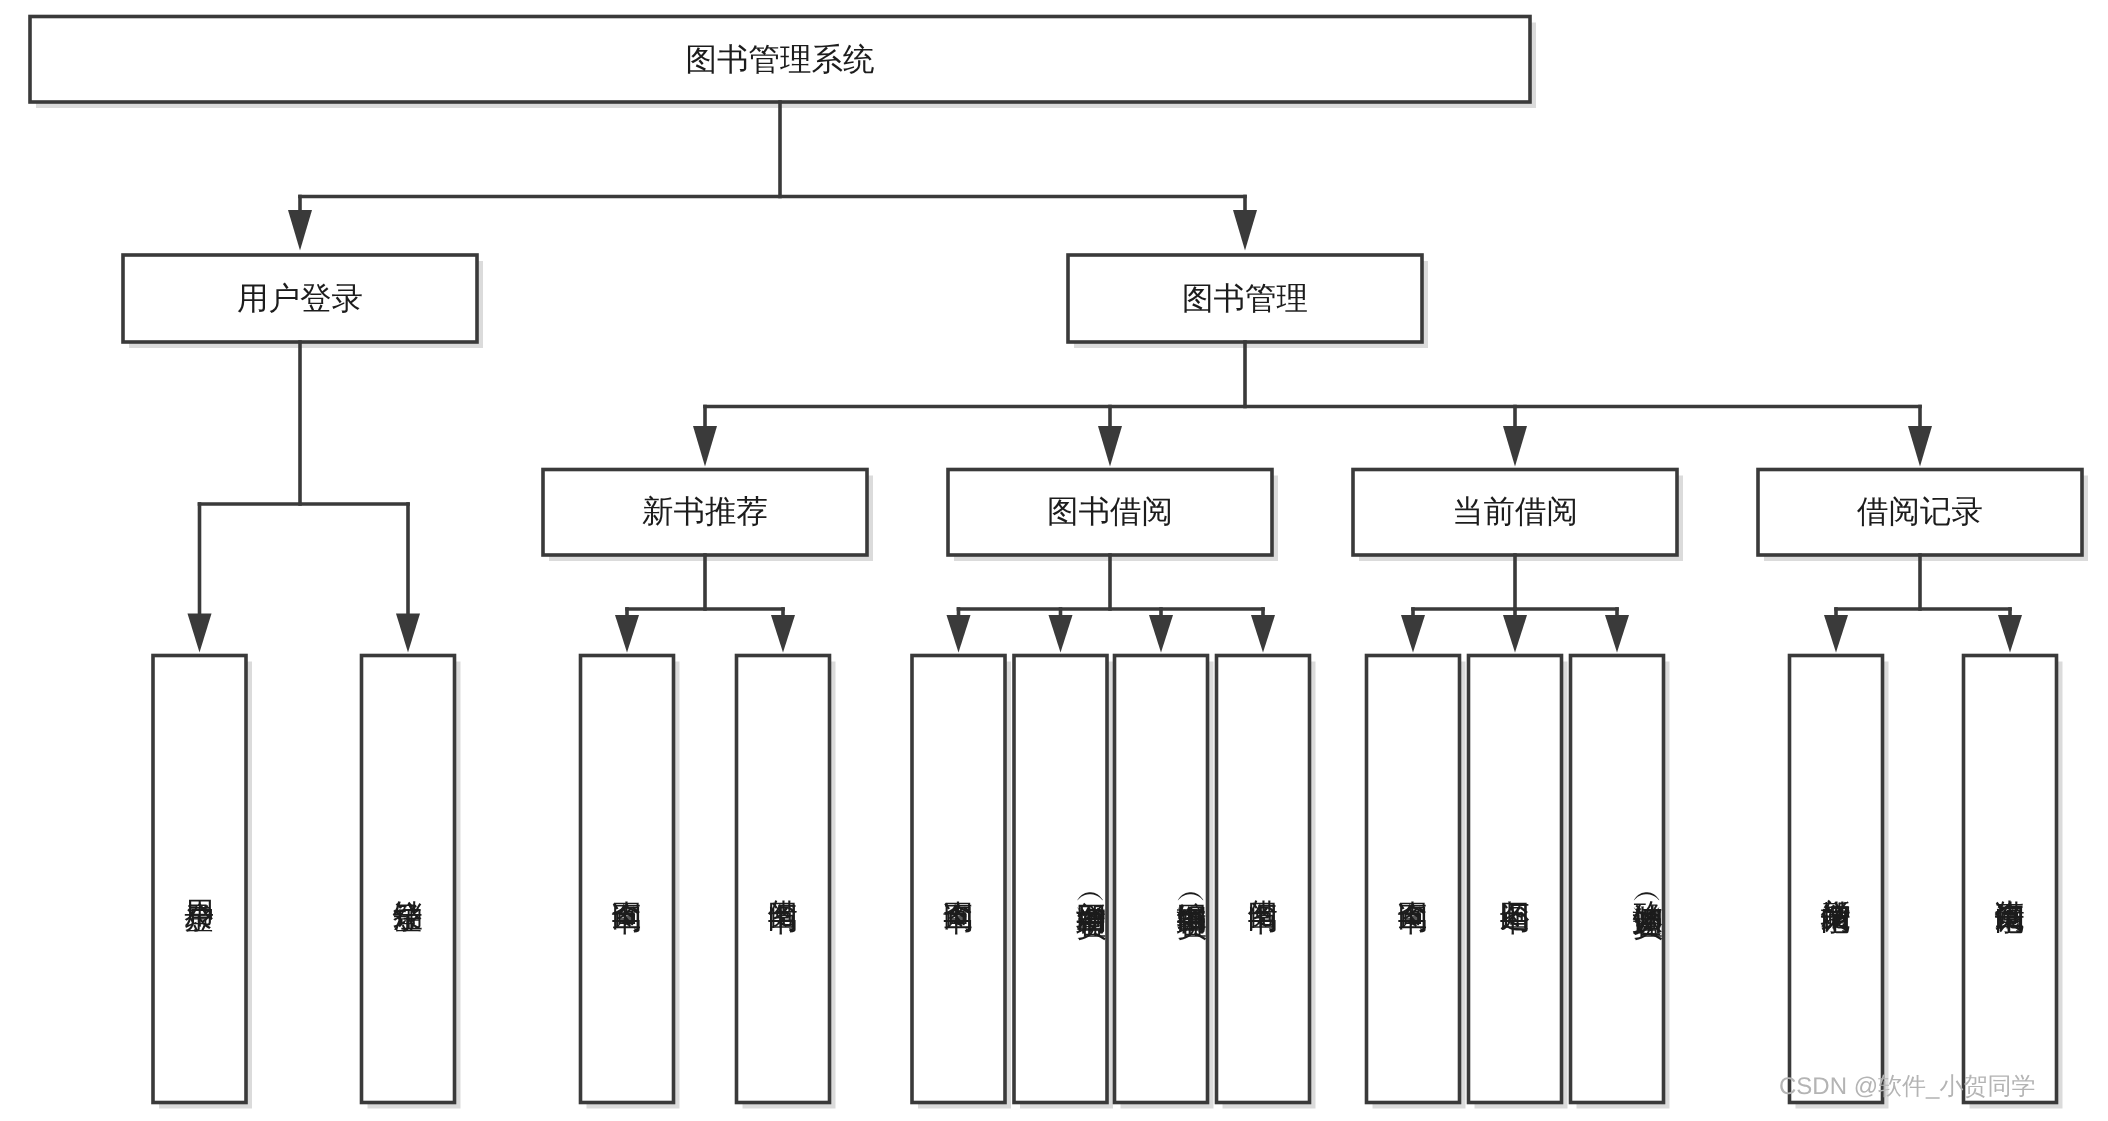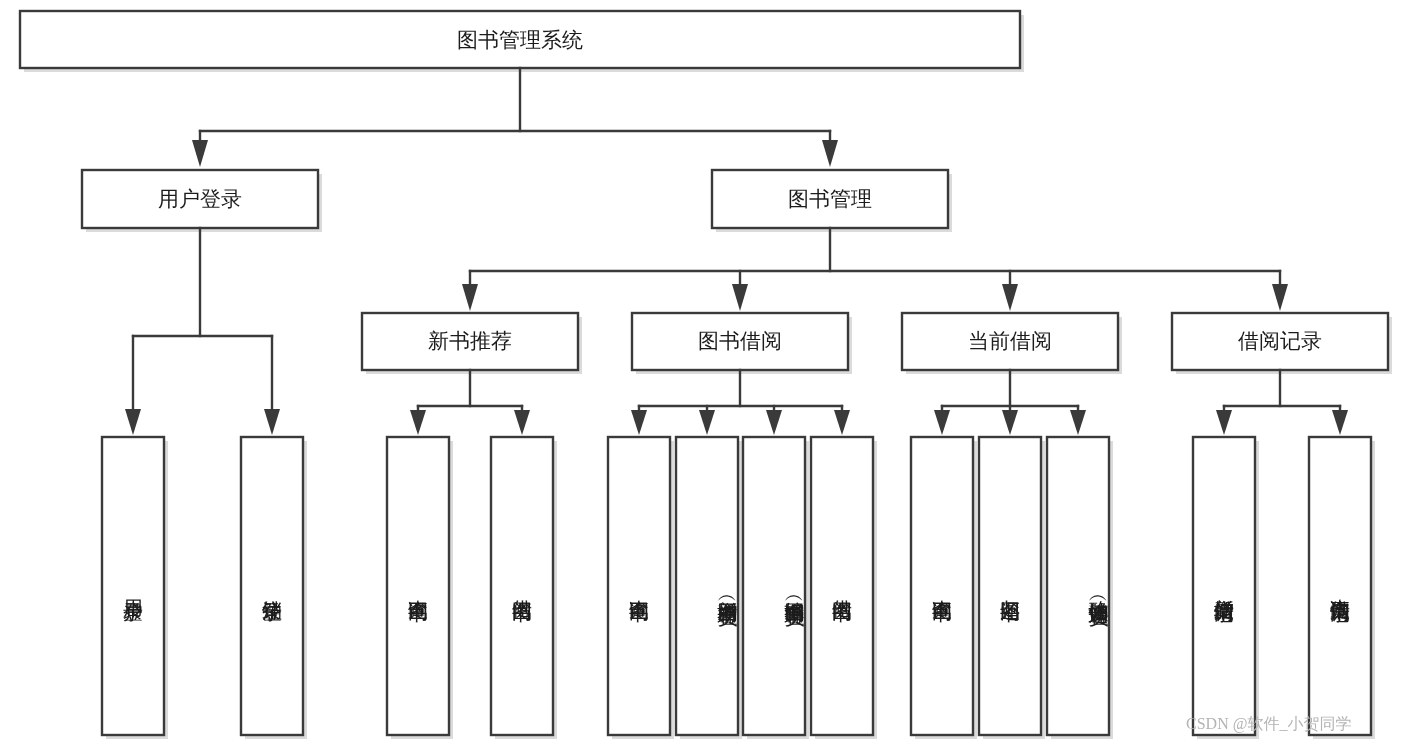--- a/index.html
+++ b/index.html
@@ -70,21 +70,21 @@
     pointer-events: none;
     user-select: none;
   }
   .leaf-label-wrap.centered {
     align-items: center;
   }
   .watermark {
     position: absolute;
     left: 1186px;
     top: 714px;
-    font-family: Liberation Serif, serif;
+    font-family: Liberation Sans, sans-serif;
     font-size: 16px;
     color: #b4b4b4;
     white-space: nowrap;
     user-select: none;
   }
 </style>
 </head>
 <body>
 
 <div id="diagram-root">

